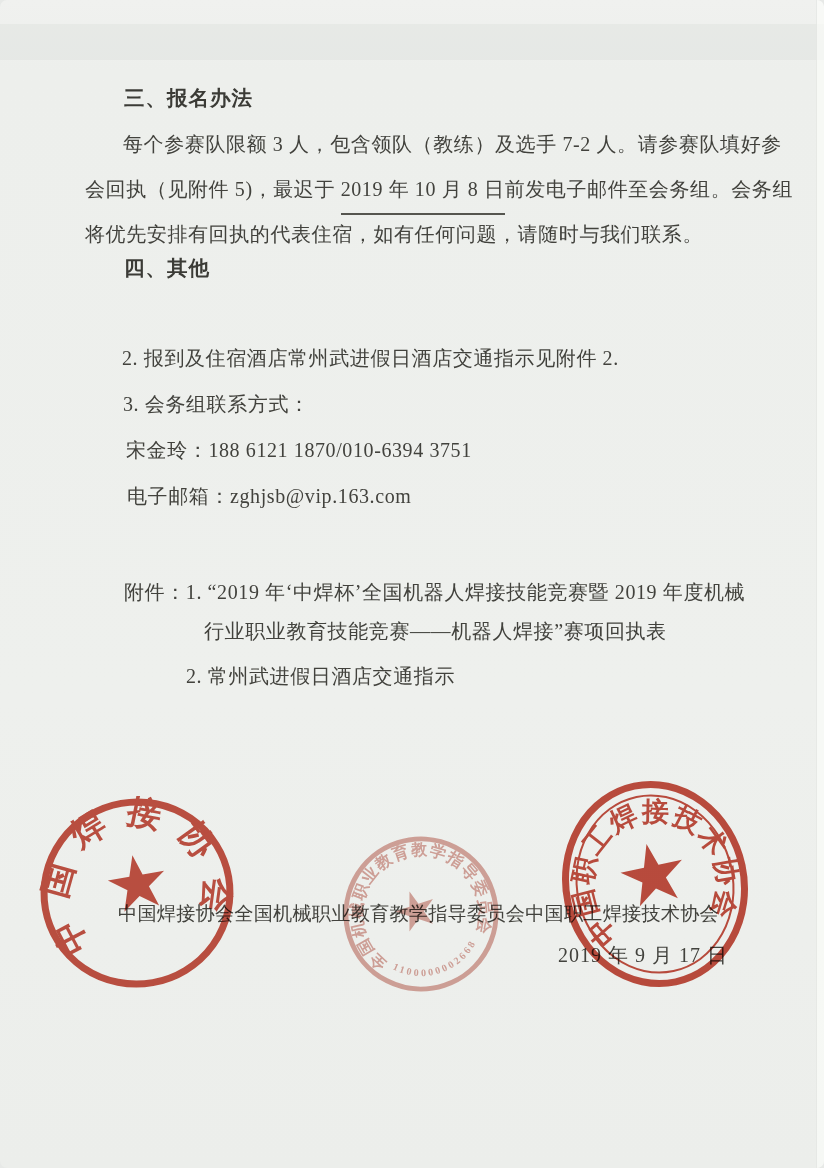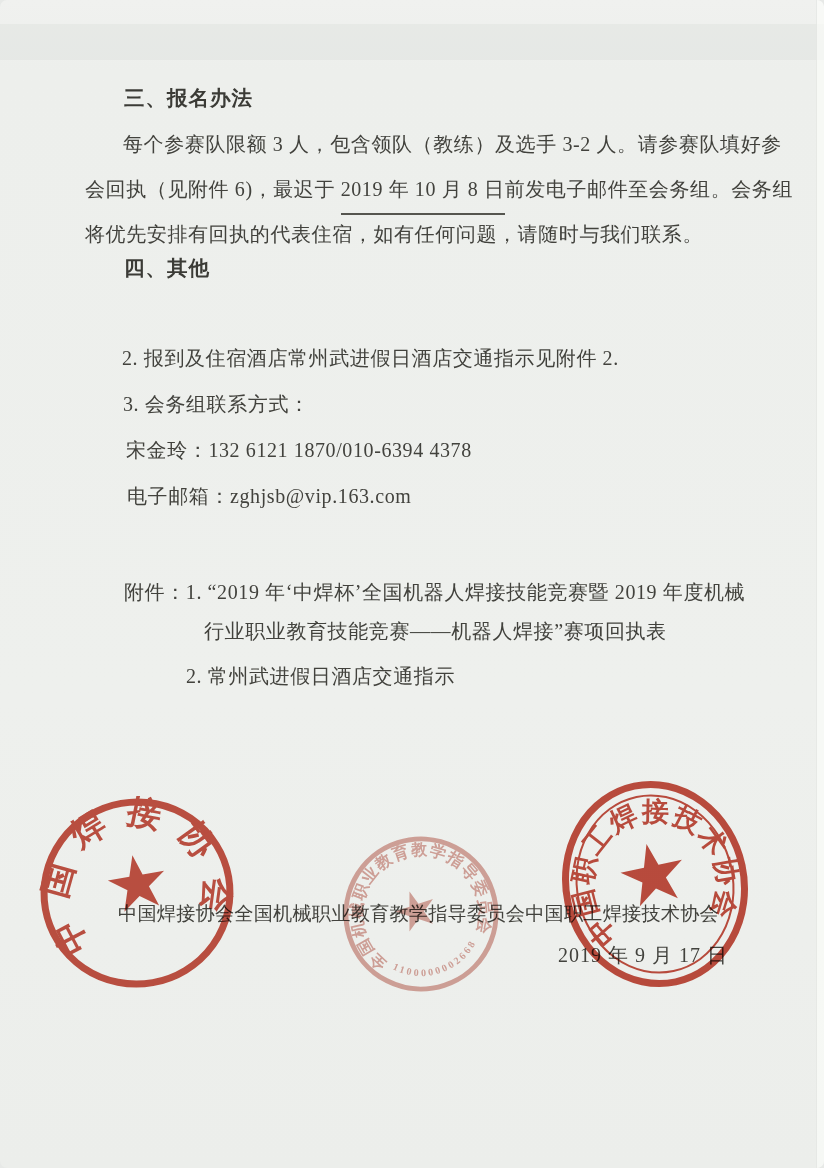--- a/index.html
+++ b/index.html
@@ -26,34 +26,34 @@
 </head>
 <body>
 
 <div class="page">
 
   <div class="scan-band"></div>
   <div class="scan-edge"></div>
 
   <div class="t h" style="left:124px;top:86px;">三、报名办法</div>
 
-  <div class="t" style="left:123px;top:133px;">每个参赛队限额 3 人，包含领队（教练）及选手 3-2 人。请参赛队填好参</div>
+  <div class="t" style="left:123px;top:133px;">每个参赛队限额 3 人，包含领队（教练）及选手 7-2 人。请参赛队填好参</div>
 
   <div class="t" style="left:85px;top:178px;">
-    <span>会回执（见附件 6)，最迟于 </span><span class="u">2019 年 10 月 8 日</span><span>前发电子邮件至会务组。会务组</span>
+    <span>会回执（见附件 5)，最迟于 </span><span class="u">2019 年 10 月 8 日</span><span>前发电子邮件至会务组。会务组</span>
   </div>
 
   <div class="t" style="left:85px;top:223px;">将优先安排有回执的代表住宿，如有任何问题，请随时与我们联系。</div>
 
   <div class="t h" style="left:124px;top:256px;">四、其他</div>
 
   <div class="t" style="left:122px;top:347px;">2. 报到及住宿酒店常州武进假日酒店交通指示见附件 2.</div>
   <div class="t" style="left:123px;top:393px;">3. 会务组联系方式：</div>
 
-  <div class="t" style="left:126px;top:439px;">宋金玲：132 6121 1870/010-6394 4378</div>
+  <div class="t" style="left:126px;top:439px;">宋金玲：188 6121 1870/010-6394 3751</div>
   <div class="t" style="left:127px;top:485px;">电子邮箱：zghjsb@vip.163.com</div>
 
   <div class="t" style="left:124px;top:581px;text-align:center;">附件：1. “2019 年‘中焊杯’全国机器人焊接技能竞赛暨 2019 年度机械</div>
   <div class="t" style="left:204px;top:620px;">行业职业教育技能竞赛——机器人焊接”赛项回执表</div>
   <div class="t" style="left:186px;top:665px;">2. 常州武进假日酒店交通指示</div>
 
   <div class="t sig" style="left:118px;top:903px;">中国焊接协会全国机械职业教育教学指导委员会中国职工焊接技术协会</div>
   <div class="t" style="left:558px;top:944px;letter-spacing:1px;">2019 年 9 月 17 日</div>
 
   <svg class="stamp" style="left:38px;top:796px;opacity:0.9;" width="198" height="198" viewBox="0 0 198 198">

